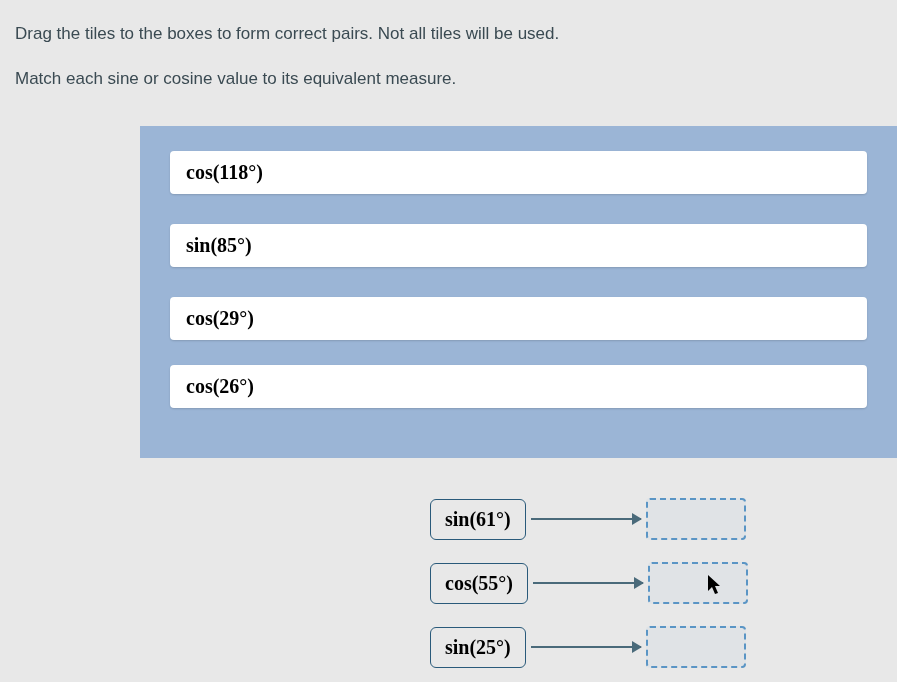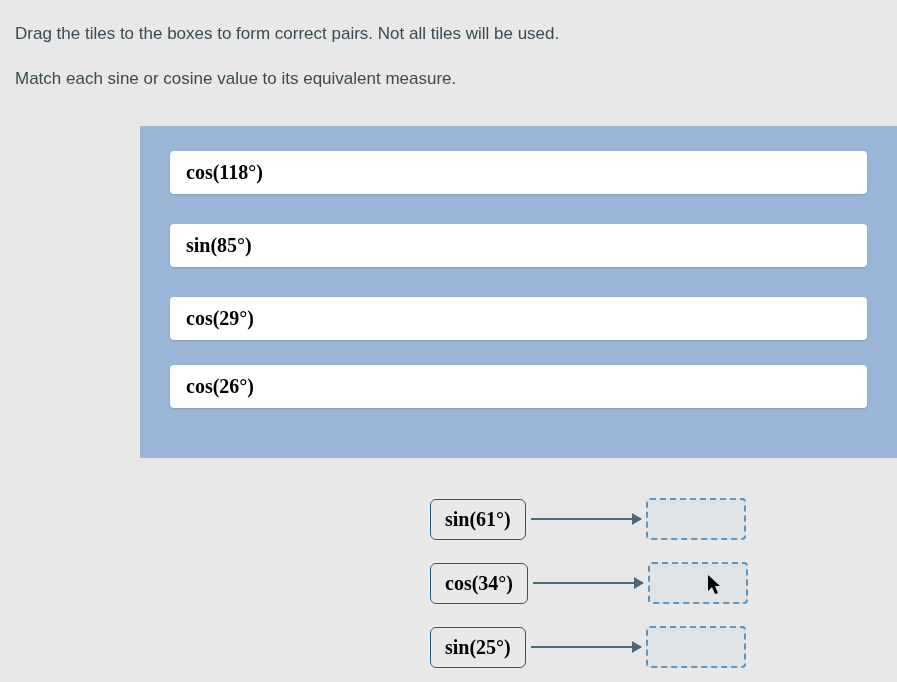--- a/index.html
+++ b/index.html
@@ -122,21 +122,21 @@
   </div>
 </div>
 
 <div class="match-area">
   <div class="match-row">
     <div class="source-box">sin(61°)</div>
     <div class="arrow"></div>
     <div class="drop-zone"></div>
   </div>
   <div class="match-row">
-    <div class="source-box">cos(34°)</div>
+    <div class="source-box">cos(55°)</div>
     <div class="arrow"></div>
     <div class="drop-zone"></div>
   </div>
   <div class="match-row">
     <div class="source-box">sin(25°)</div>
     <div class="arrow"></div>
     <div class="drop-zone"></div>
   </div>
 </div>
 

